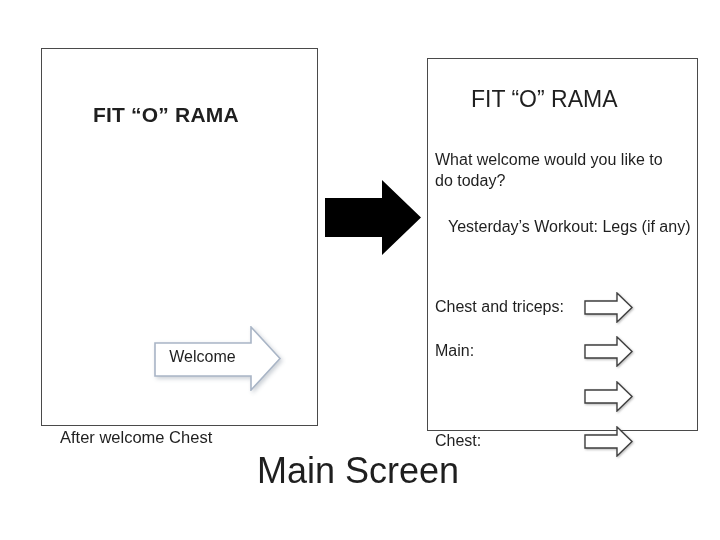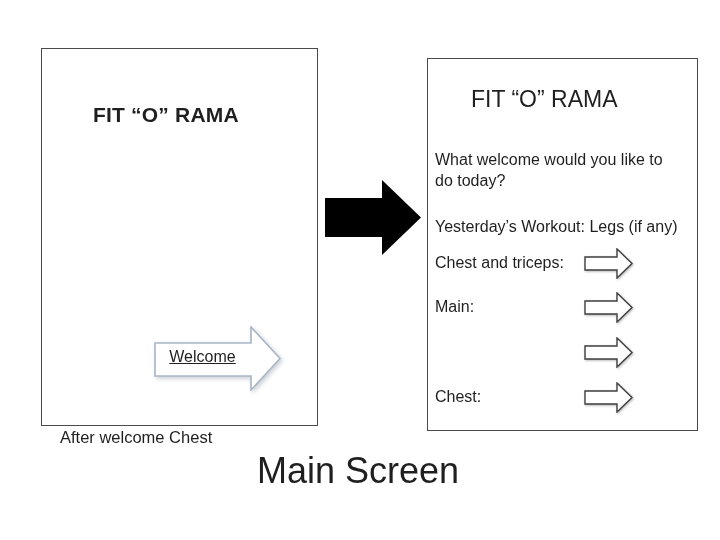--- a/index.html
+++ b/index.html
@@ -15,34 +15,34 @@
   }
   #welcome-box{left:41px;top:48px;width:275px;height:376px;}
   #main-box{left:427px;top:58px;width:269px;height:371px;}
 
   .box-title{position:absolute;white-space:nowrap;}
   #welcome-title{left:51px;top:54px;font-size:21px;font-weight:bold;letter-spacing:.2px;}
   #main-title{left:43px;top:27px;font-size:23px;font-weight:400;}
 
   .body-text{position:absolute;font-size:16px;line-height:21px;}
   #question{left:7px;top:90px;width:240px;}
-  #yesterday{left:7px;top:157px;white-space:nowrap;}
+  #yesterday{left:20px;top:157px;white-space:nowrap;}
 
-  .menu-row{position:absolute;left:0;width:100%;height:34px;}
+  .menu-row{position:absolute;left:0;width:100%;height:34px;margin-top:44px;}
   .menu-row .label{position:absolute;left:7px;top:0;font-size:16px;white-space:nowrap;}
   .menu-row .mini-arrow{position:absolute;left:156px;top:-6px;}
   #row-1{top:195px;} #row-2{top:239px;} #row-3{top:284px;} #row-4{top:329px;}
 
   #welcome-arrow{
     position:absolute;left:112px;top:277px;width:127px;height:65px;cursor:pointer;
   }
   #welcome-arrow svg{filter:drop-shadow(2px 2.5px 2px rgba(140,150,165,0.45));}
   #welcome-arrow .label{
     position:absolute;left:0;top:22px;width:97px;text-align:center;
-    font-size:16px;color:#1f1f1f;text-decoration:underline;
+    font-size:16px;color:#1f1f1f;
   }
   .mini-arrow svg{filter:drop-shadow(1px 1.5px 1px rgba(110,110,110,0.5));}
 
   #transition-arrow{position:absolute;left:325px;top:180px;width:96px;height:75px;}
 
   #after-caption{position:absolute;left:60px;top:428px;font-size:16.5px;white-space:nowrap;}
   #slide-title{position:absolute;left:257px;top:450px;font-size:36px;white-space:nowrap;}
 </style>
 </head>
 <body>

